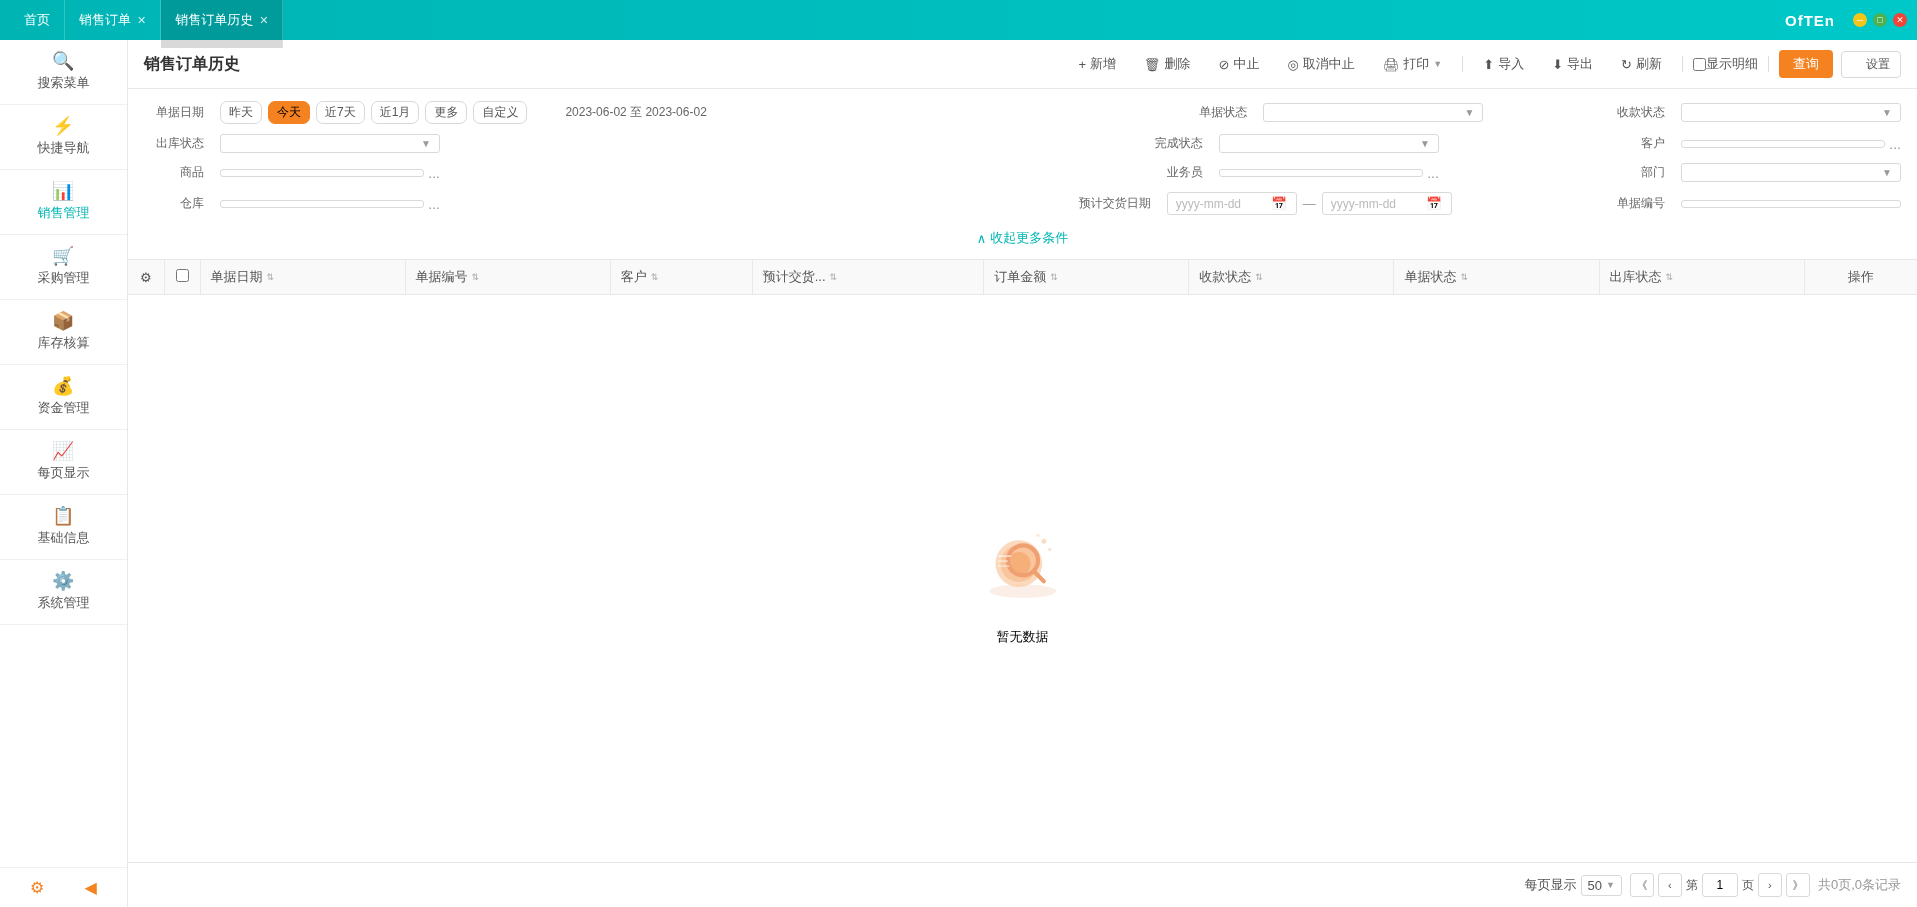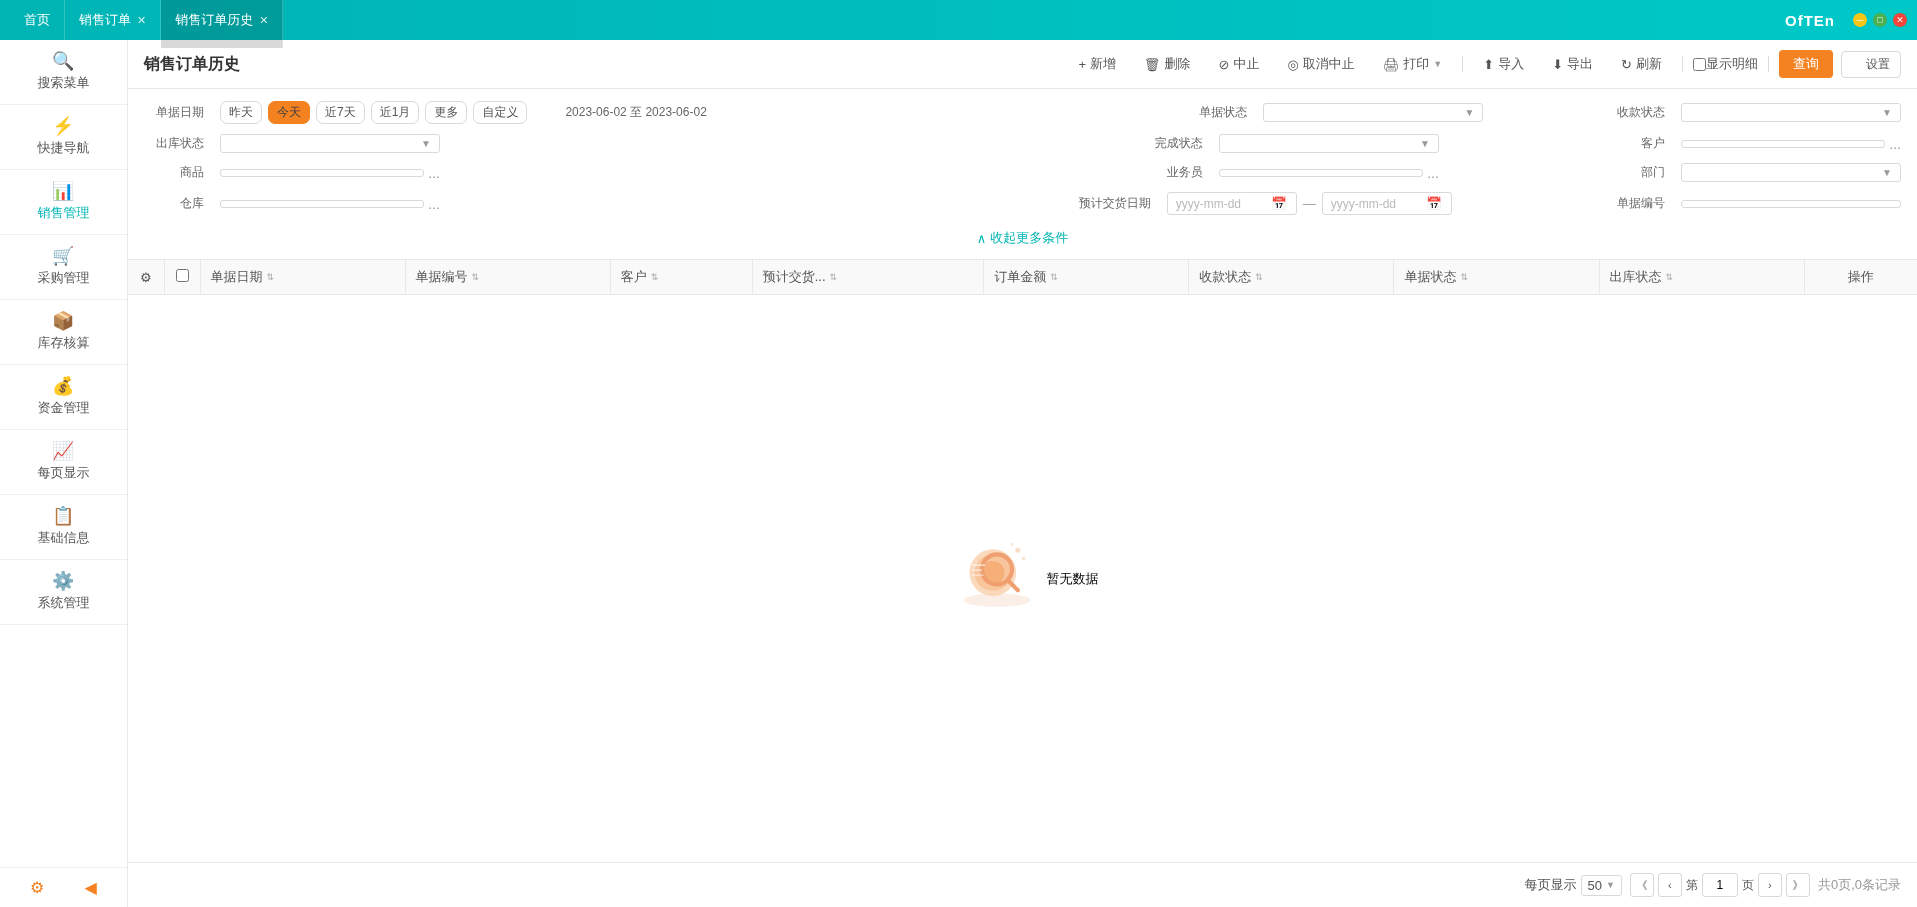--- a/index.html
+++ b/index.html
@@ -203,21 +203,21 @@
       padding: 2px 8px;
       border: 1px solid #d9d9d9;
       border-radius: 7px;
       background: white;
       cursor: pointer;
       font-size: 12px;
       color: #555;
     }
     .date-btn.active {
       background: #f58220;
-      color: #404040;
+      color: #000000;
       border-color: #f58220;
     }
     .date-text {
       font-size: 12px;
       color: #666;
       margin-left: 32px;
     }
     .select-field {
       display: flex;
       align-items: center;
@@ -312,21 +312,21 @@
     }
     .checkbox-col {
       width: 36px;
       text-align: center;
     }
 
     
     .empty-state {
       flex: 1;
       display: flex;
-      flex-direction: row;
+      flex-direction: column;
       align-items: center;
       justify-content: center;
       padding: 60px 0;
     }
     .empty-icon {
       width: 100px;
       height: 100px;
       margin-bottom: 16px;
     }
 

